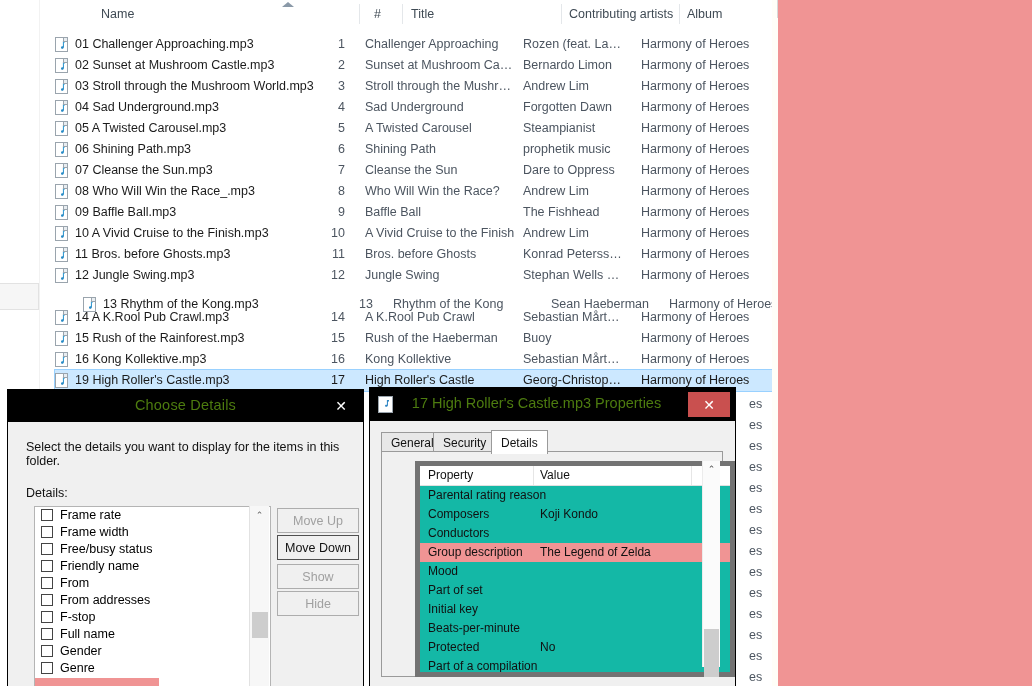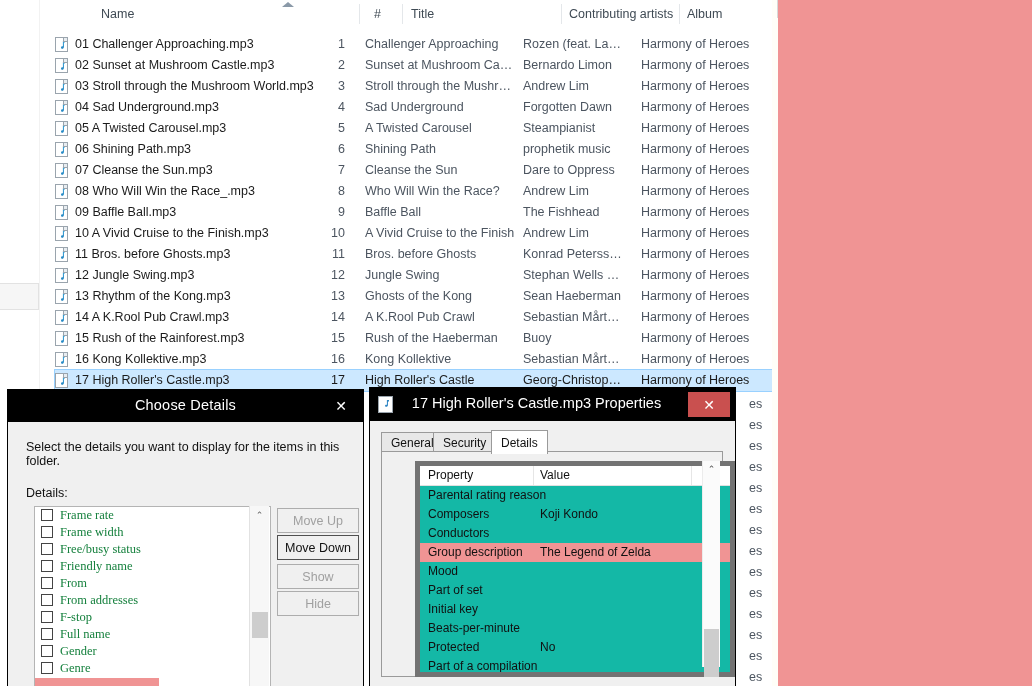--- a/index.html
+++ b/index.html
@@ -46,33 +46,33 @@
 
   
   #pink-overlay{position:absolute;left:778px;top:0;width:254px;height:686px;background:#f09494;}
   #pink-strip-gap{position:absolute;left:772px;top:0;width:6px;height:686px;background:#fffef8;}
   #pink-edge{position:absolute;left:777px;top:0;width:1px;height:18px;background:#d8d8d8;}
 
   
   .win{position:absolute;background:#f0f0f0;box-shadow:0 0 0 1px #000;}
   .win .tbar{position:relative;height:32px;background:#000;color:#fff;}
   .win .tbar .tt{position:absolute;left:0;right:0;top:7px;text-align:center;
-    font-size:14.5px;color:#ffffff;font-family:"Liberation Sans",sans-serif;}
+    font-size:14.5px;color:#4d7c0f;font-family:"Liberation Sans",sans-serif;}
   .closebtn{position:absolute;cursor:default;display:flex;align-items:center;justify-content:center;
     color:#fff;font-size:14px;font-family:"Liberation Sans",sans-serif;}
 
   
   #cd{left:8px;top:390px;width:355px;height:296px;}
   #cd .tbar .tt{letter-spacing:.2px;}
   #cd-close{right:0;top:0;width:44px;height:32px;background:#000;}
   #cd-body{position:absolute;left:0;top:32px;width:355px;height:264px;background:#f0f0f0;}
   #cd-desc{position:absolute;left:18px;top:18px;font-size:12.5px;color:#111;}
   #cd-detlabel{position:absolute;left:18px;top:64px;font-size:12.5px;color:#111;}
   #cd-list{position:absolute;left:26px;top:84px;width:235px;height:180px;background:#fff;border:1px solid #b4b4b4;overflow:hidden;}
-  .cdrow{position:relative;height:17px;padding-left:6px;font-size:12.5px;color:#15803d;font-family:Liberation Serif, serif;}
+  .cdrow{position:relative;height:17px;padding-left:6px;font-size:12.5px;color:#000000;}
   .cdrow .cb{position:absolute;left:6px;top:2px;width:12px;height:12px;background:#fff;border:1px solid #444;box-sizing:border-box;}
   .cdrow .lb{position:absolute;left:25px;top:1px;white-space:nowrap;}
   #cd-hl{position:absolute;left:27px;top:256px;width:124px;height:17px;background:#f09494;}
   #cd-sb{position:absolute;left:241px;top:84px;width:19px;height:180px;background:#f7f7f7;border-left:1px solid #e2e2e2;}
   #cd-sb-up{position:absolute;left:0;top:0;width:19px;height:18px;display:flex;align-items:center;justify-content:center;color:#5a5a5a;font-size:9px;}
   #cd-sb-thumb{position:absolute;left:2px;top:106px;width:16px;height:26px;background:#cdcdcd;}
   .btn{position:absolute;width:80px;height:23px;background:#f0f0f0;border:1px solid #adadad;
        font-size:12.5px;color:#a0a0a0;display:flex;align-items:center;justify-content:center;}
   .btn.en{color:#111;border-color:#4f4f4f;}
   #cd-moveup{left:269px;top:86px;}
@@ -222,25 +222,25 @@
         <span class="al">Harmony of Heroes</span>
       </div>
       <div class="row" style="top: 265px;">
         <span class="mico"></span>
         <span class="nm">12 Jungle Swing.mp3</span>
         <span class="num">12</span>
         <span class="ti">Jungle Swing</span>
         <span class="ar">Stephan Wells (fea...</span>
         <span class="al">Harmony of Heroes</span>
       </div>
-      <div class="row" style="top: 286px;">
+      <div class="row" style="top: 294px; margin-left: 28px;">
         <span class="mico"></span>
         <span class="nm">13 Rhythm of the Kong.mp3</span>
         <span class="num">13</span>
-        <span class="ti">Ghosts of the Kong</span>
+        <span class="ti">Rhythm of the Kong</span>
         <span class="ar">Sean Haeberman</span>
         <span class="al">Harmony of Heroes</span>
       </div>
       <div class="row" style="top: 307px;">
         <span class="mico"></span>
         <span class="nm">14 A K.Rool Pub Crawl.mp3</span>
         <span class="num">14</span>
         <span class="ti">A K.Rool Pub Crawl</span>
         <span class="ar">Sebastian Mårtens...</span>
         <span class="al">Harmony of Heroes</span>
@@ -256,21 +256,21 @@
       <div class="row" style="top: 349px;">
         <span class="mico"></span>
         <span class="nm">16 Kong Kollektive.mp3</span>
         <span class="num">16</span>
         <span class="ti">Kong Kollektive</span>
         <span class="ar">Sebastian Mårtens...</span>
         <span class="al">Harmony of Heroes</span>
       </div>
       <div class="row sel" style="top: 370px;">
         <span class="mico"></span>
-        <span class="nm">17 High Roller's Castle.mp3</span>
+        <span class="nm">19 High Roller's Castle.mp3</span>
         <span class="num">17</span>
         <span class="ti">High Roller's Castle</span>
         <span class="ar">Georg-Christoph ...</span>
         <span class="al">Harmony of Heroes</span>
       </div>
     </div>
   <div id="tail-host">
       <div class="abs" style="left: 737px; top: 397px; font-size: 12.5px; color: rgb(76, 85, 96);">es</div>
       <div class="abs" style="left: 737px; top: 418px; font-size: 12.5px; color: rgb(76, 85, 96);">es</div>
       <div class="abs" style="left: 737px; top: 439px; font-size: 12.5px; color: rgb(76, 85, 96);">es</div>

